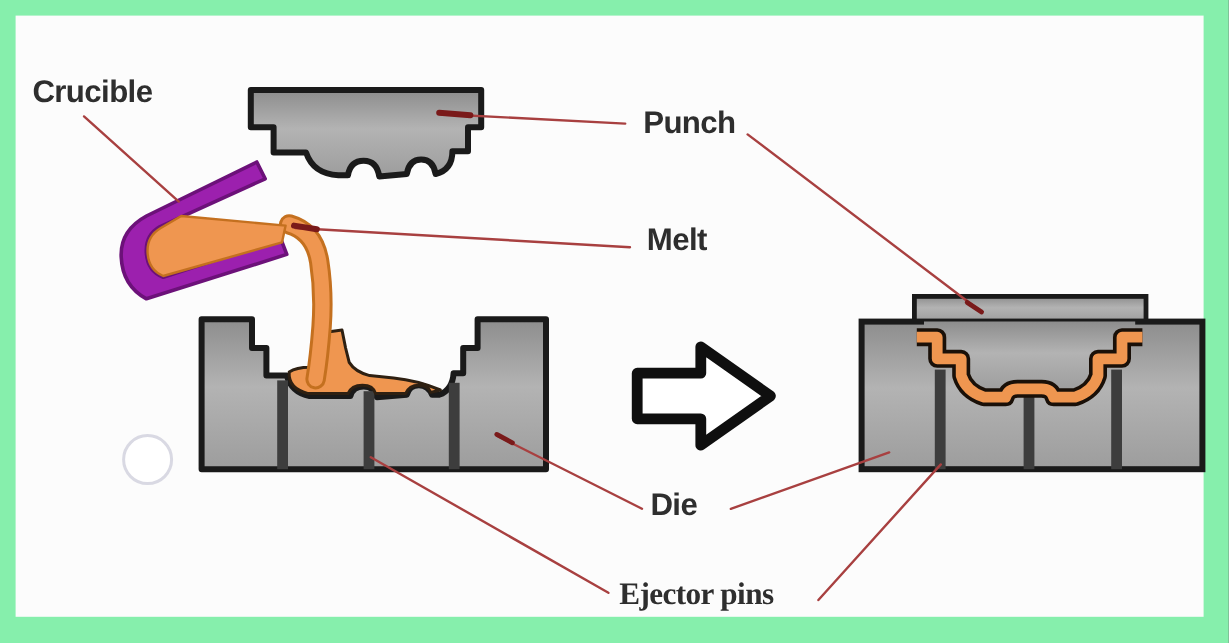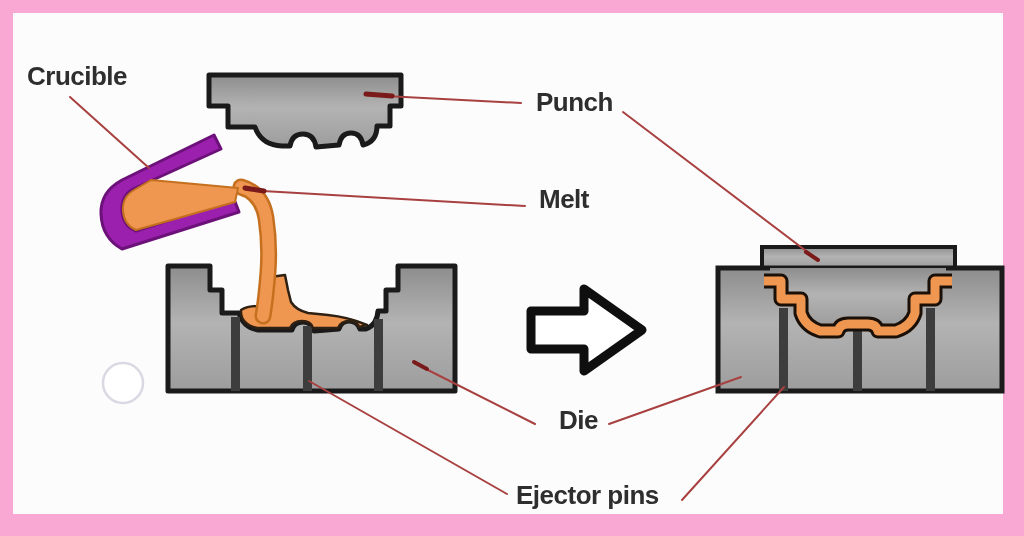--- a/index.html
+++ b/index.html
@@ -5,27 +5,27 @@
   html,body{margin:0;padding:0;background:#6f6f6f;}
   .stage{position:relative;width:1024px;height:536px;overflow:hidden;
          font-family:"Liberation Sans",sans-serif;}
   .stage svg{position:absolute;left:0;top:0;}
   .diagram-label{position:absolute;font-weight:700;font-size:26px;
                  color:#2e2e2e;letter-spacing:-0.5px;white-space:nowrap;
                  line-height:1.1;}
   .lbl-crucible{left:27px;top:62px;}
   .lbl-punch{left:536px;top:88px;}
   .lbl-melt{left:539px;top:185px;}
-  .lbl-die{left:559px;top:406px;text-align:center;}
-  .lbl-ejector{left:516px;top:481px;}
+  .lbl-die{left:542px;top:406px;text-align:center;}
+  .lbl-ejector{left:516px;top:481px;font-family:Liberation Serif, serif;}
 </style>
 </head>
 <body>
 
-<div class="stage" style="background:#f9a8d4">
+<div class="stage" style="background:#86efac">
   <svg width="1024" height="536" viewBox="0 0 1024 536">
     <defs>
       <linearGradient id="metal" x1="0" y1="0" x2="0" y2="1">
         <stop offset="0" stop-color="#8d8d8d"></stop>
         <stop offset="0.45" stop-color="#b3b3b3"></stop>
         <stop offset="1" stop-color="#9d9d9d"></stop>
       </linearGradient>
     </defs>
 
     <rect x="13" y="13" width="990" height="501" fill="#FCFCFC"></rect>

